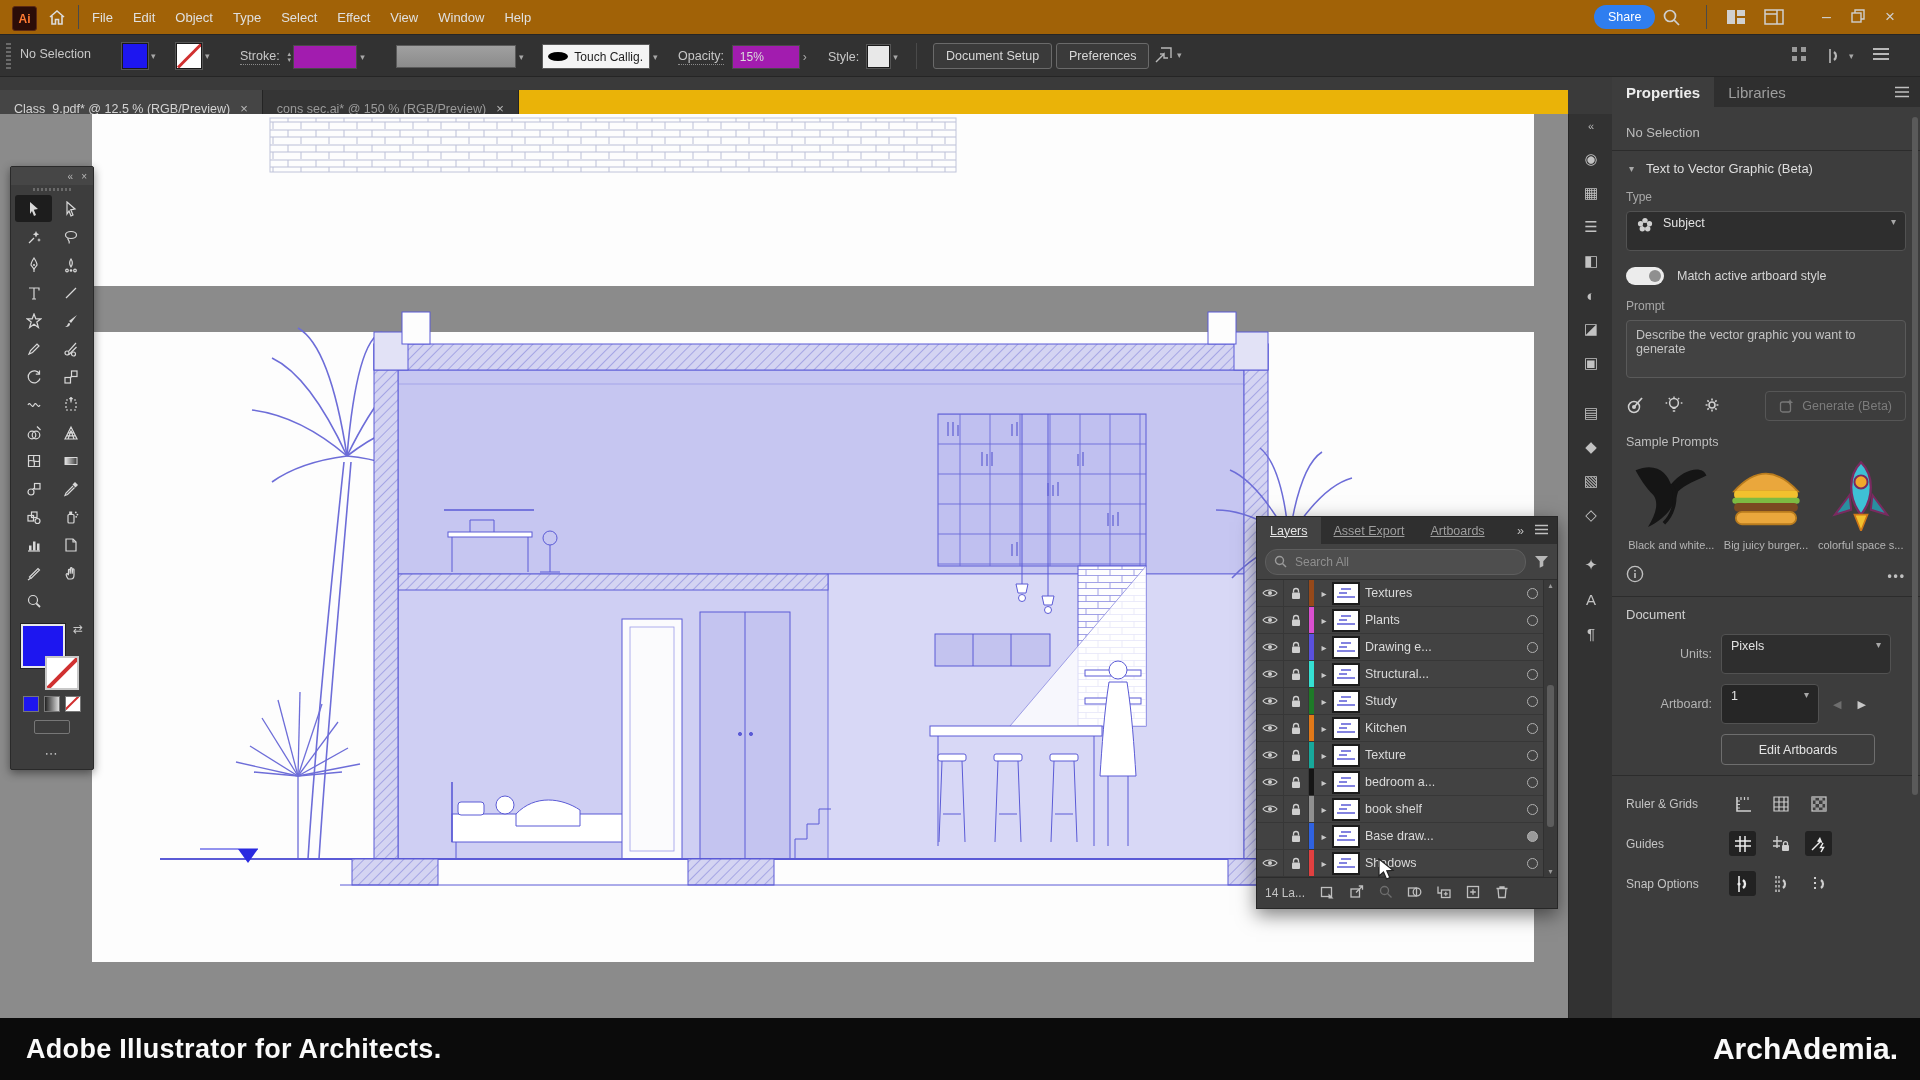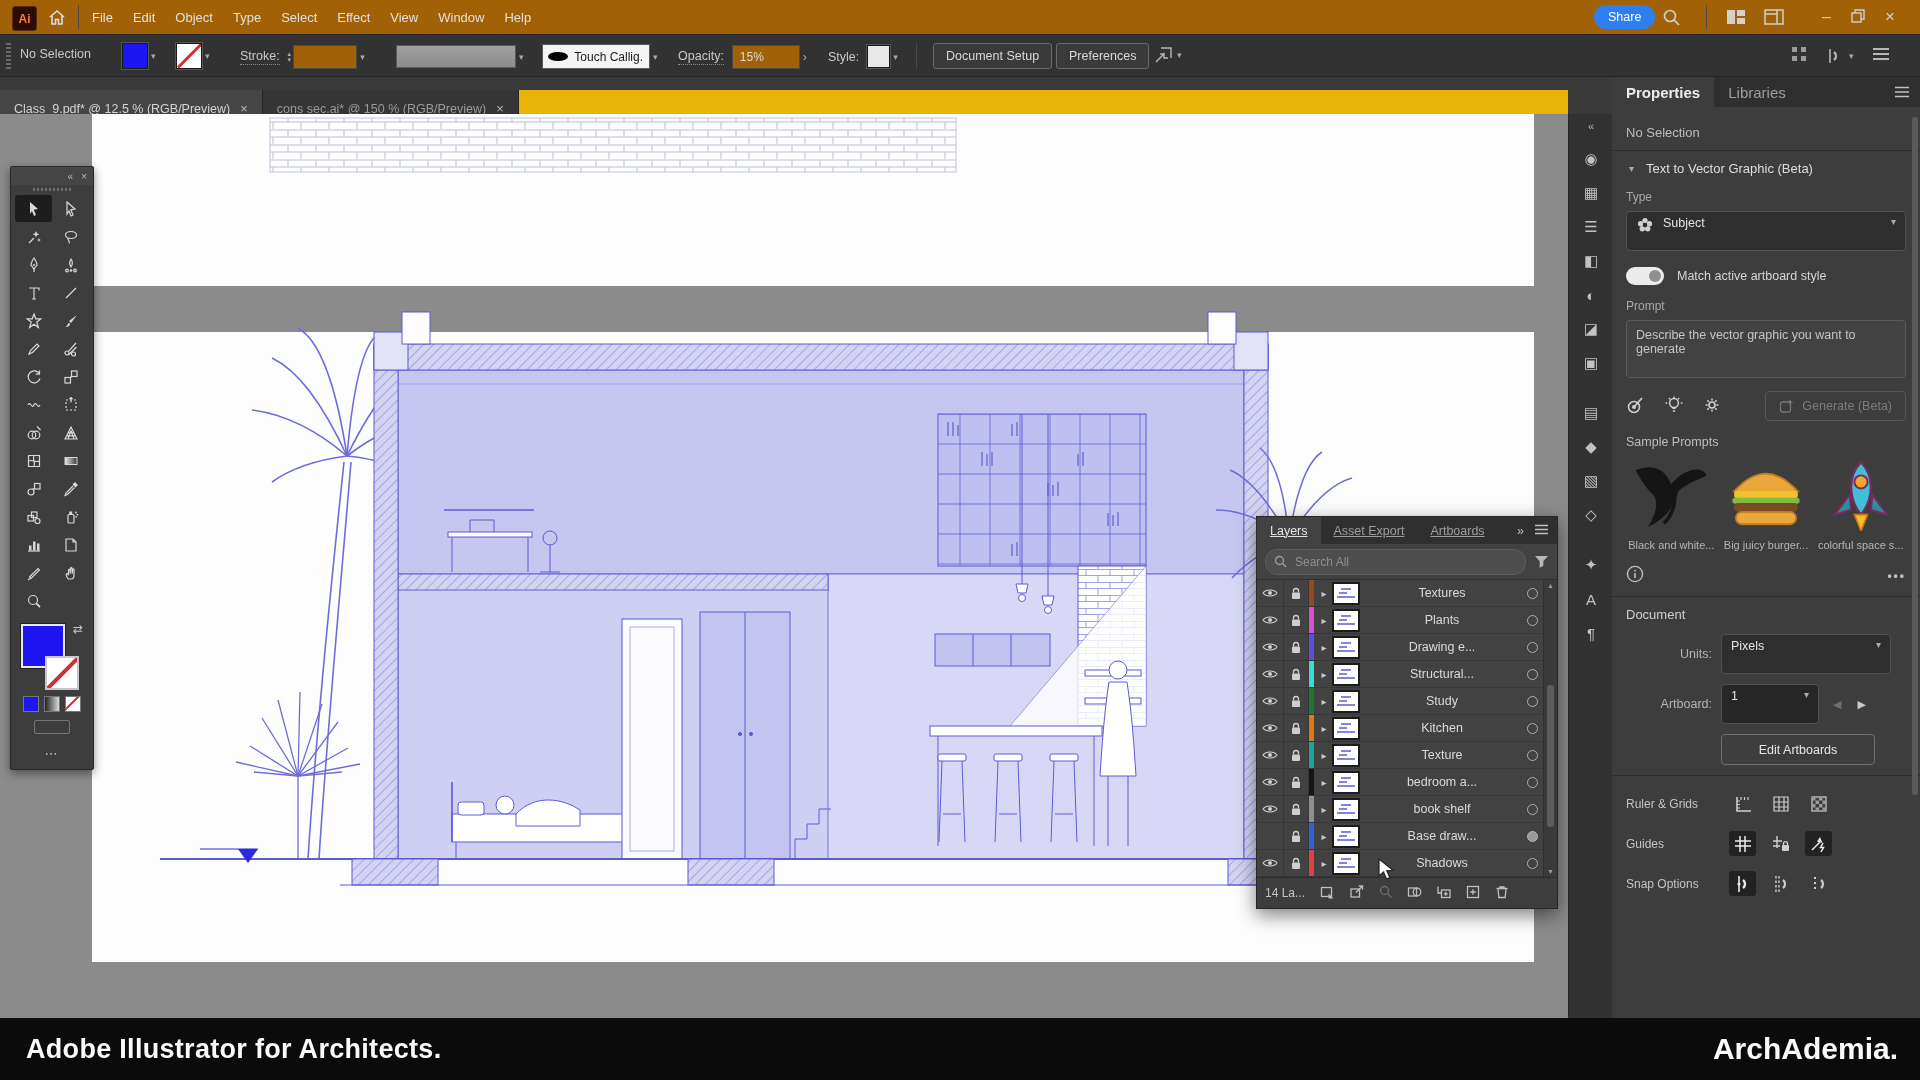--- a/index.html
+++ b/index.html
@@ -24,21 +24,21 @@
   
   #controlbar{left:0;top:35px;width:1920px;height:41px;background:#323232;border-bottom:1px solid #252525;}
   #cb-grip{left:6px;top:8px;width:5px;height:26px;
            background:repeating-linear-gradient(to bottom,#6a6a6a 0 2px,transparent 2px 4px);}
   .cb-label{color:#c8c8c8;font-size:12.5px;}
   .cb-link{color:#c8c8c8;font-size:12.5px;border-bottom:1px dotted #8a8a8a;padding-bottom:1px;}
   .chev{color:#a8a8a8;font-size:9px;margin-left:3px;}
   .swatchbox{width:24px;height:24px;border:1px solid #1a1a1a;box-shadow:0 0 0 1px #555;}
   #stroke-none{background:#fff;position:relative;overflow:hidden;}
   #stroke-none:before{content:"";position:absolute;left:-4px;top:10px;width:34px;height:3px;background:#d03030;transform:rotate(-45deg);}
-  .cb-field{background:#a16207;border:1px solid #4a4a4a;height:22px;display:flex;align-items:center;padding:0 7px;color:#dcdcdc;}
+  .cb-field{background:#a21caf;border:1px solid #4a4a4a;height:22px;display:flex;align-items:center;padding:0 7px;color:#dcdcdc;}
   .stepper{display:flex;flex-direction:column;font-size:7px;color:#aaa;line-height:6px;margin-right:2px;}
   #width-profile{width:118px;height:21px;border:1px solid #5a5a5a;background:linear-gradient(#a0a0a0,#8b8b8b);}
   #brush-box{width:96px;height:23px;background:#f4f4f4;border:1px solid #5a5a5a;display:flex;align-items:center;padding:0 5px;gap:6px;}
   #brush-dot{width:22px;height:9px;border-radius:50%;background:#000;}
   #brush-box span{color:#1c1c1c;font-size:12px;white-space:nowrap;overflow:hidden;}
   .cb-btn{height:24px;border:1px solid #6a6a6a;border-radius:3px;padding:0 12px;display:flex;align-items:center;color:#d8d8d8;font-size:12.5px;background:#3a3a3a;}
   .vline{width:1px;height:26px;background:#4a4a4a;}
   
   #tabbar{left:0;top:90px;width:1568px;height:37px;background:#eab308;display:flex;align-items:stretch;}
   .doc-tab{display:flex;align-items:center;gap:10px;padding:0 14px;font-size:12.5px;border-right:1px solid #242424;}
@@ -79,21 +79,21 @@
              padding:0 8px;gap:6px;}
   #lp-search input{flex:1;background:transparent;border:0;outline:none;color:#d0d0d0;font-size:12px;font-family:inherit;}
   #lp-search input::placeholder{color:#8f8f8f;}
   #lp-list{position:relative;background:#424242;}
   .lrow{height:26px;display:flex;align-items:center;border-bottom:1px solid #373737;}
   .lcell-eye{width:26px;display:flex;justify-content:center;}
   .lcell-lock{width:24px;display:flex;justify-content:center;border-left:1px solid #373737;border-right:1px solid #373737;height:100%;align-items:center;}
   .lcolor{width:5px;height:100%;}
   .lchev{width:20px;text-align:center;color:#c8c8c8;font-size:10px;}
   .lthumb{width:24px;height:19px;margin-right:7px;outline:2px solid #1c1c1c;background:#fff;}
-  .lname{flex:1;font-size:12.5px;color:#dadada;white-space:nowrap;overflow:hidden;text-align:center;}
+  .lname{flex:1;font-size:12.5px;color:#dadada;white-space:nowrap;overflow:hidden;}
   .ltarget{width:26px;display:flex;justify-content:center;margin-right:12px;}
   .tcircle{width:9px;height:9px;border:1px solid #b0b0b0;border-radius:50%;}
   #lp-scroll{position:absolute;right:0;top:0;bottom:0;width:13px;background:#3a3a3a;border-left:1px solid #303030;
              display:flex;flex-direction:column;align-items:center;justify-content:space-between;padding:1px 0;color:#9a9a9a;font-size:8px;}
   #lp-thumbtrack{flex:1;width:7px;margin:2px 0;background:#3a3a3a;position:relative;}
   #lp-thumb{position:absolute;left:0;top:34%;width:7px;height:52%;background:#5d5d5d;border-radius:3px;}
   #lp-footer{height:30px;background:#3d3d3d;display:flex;align-items:center;padding:0 8px;gap:13px;border-top:1px solid #2c2c2c;}
   #lp-count{color:#c4c4c4;font-size:12px;margin-right:2px;}
   
   #iconstrip{left:1568px;top:114px;width:44px;height:904px;background:#323232;border-left:1px solid #272727;border-right:1px solid #272727;

